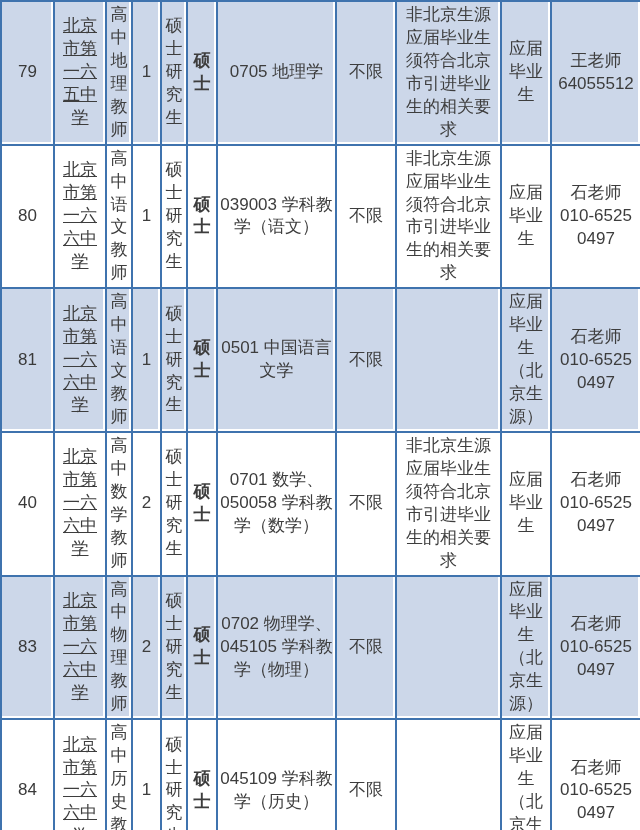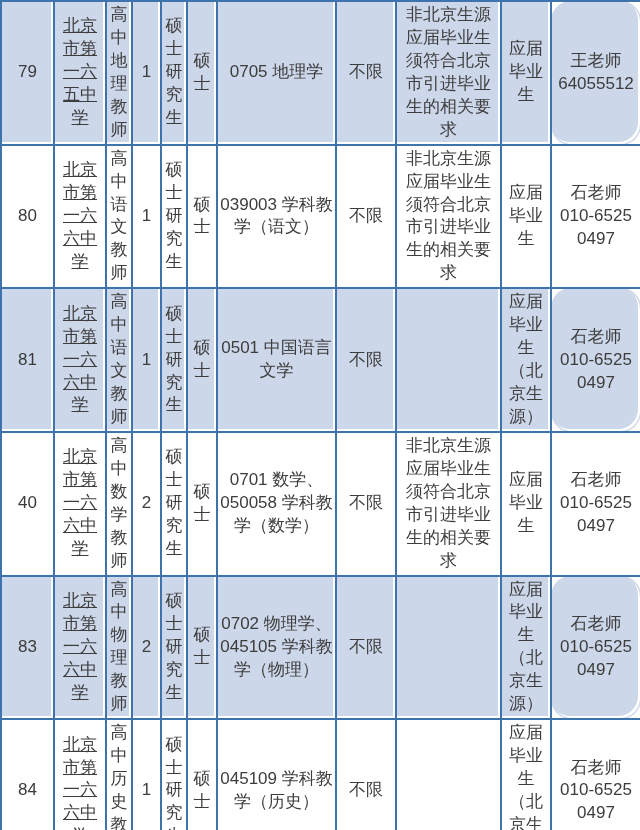--- a/index.html
+++ b/index.html
@@ -23,25 +23,25 @@
     font-size:17px;
     line-height:1.35;
     overflow:hidden;
     word-break:normal;
   }
   tbody tr:nth-child(odd) td{background:#ccd7e9;}
   tbody tr:nth-child(even) td{background:#ffffff;}
   td.c-no{font-weight:normal;font-size:18px;color:#3a3a3a;}
   td.c-school{line-height:1.4;text-decoration:underline;}
   td.c-pos,td.c-edu{line-height:1.4;padding:2px 0;}
-  td.c-deg{padding:2px 1px;line-height:1.4;}
+  td.c-deg{padding:2px 1px;line-height:1.4;font-weight:bold;}
   td.c-major{text-align:left;padding:4px 4px 4px 8px;line-height:1.55;}
   td.c-req{text-align:left;padding:4px 2px 4px 6px;line-height:1.25;margin-left:25px;}
   td.c-type{line-height:1.4;padding:2px 1px;}
-  td.c-contact{line-height:1.45;border-radius:20px;}
+  td.c-contact{line-height:1.45;}
   tr.r{height:138px;}
 </style>
 </head>
 <body>
 
 <table class="grid">
   <colgroup>
     <col style="width:53px">
       <col style="width:52px">
       <col style="width:26px">

